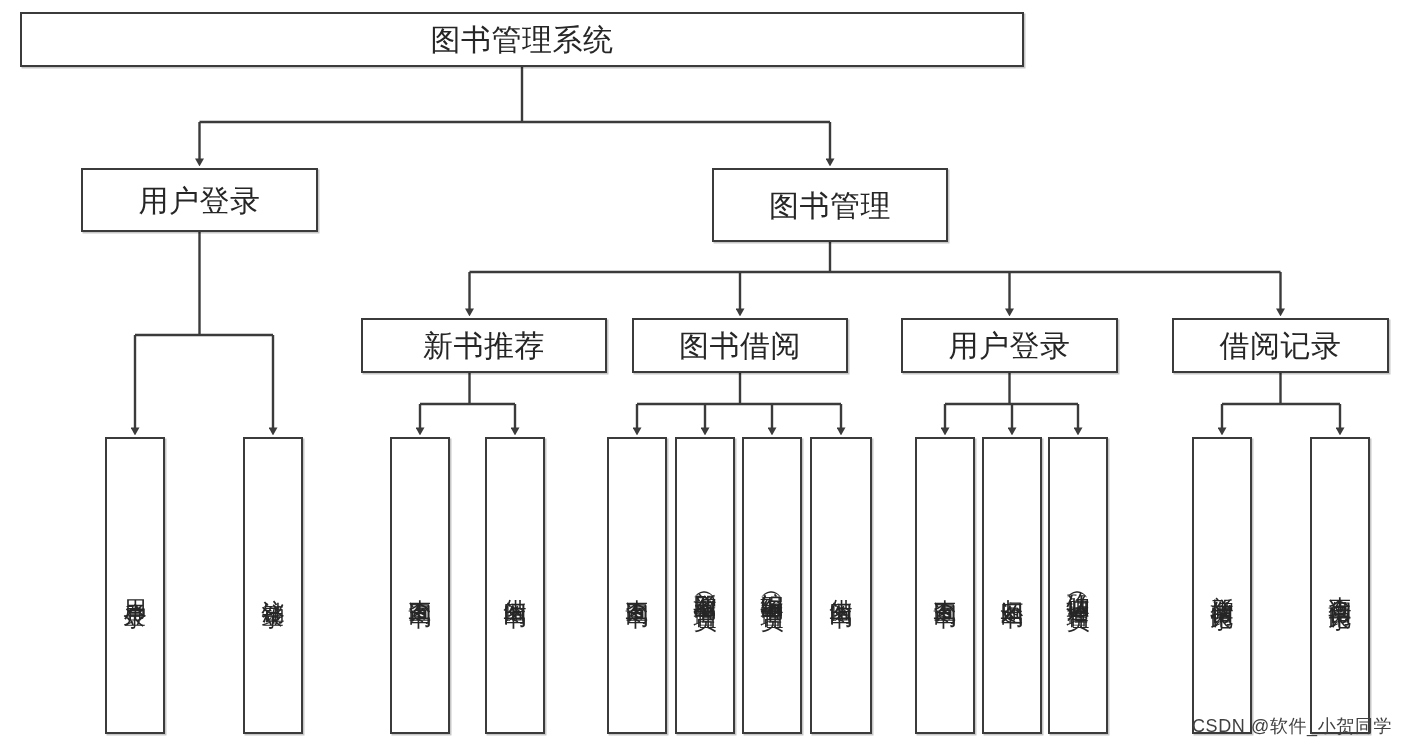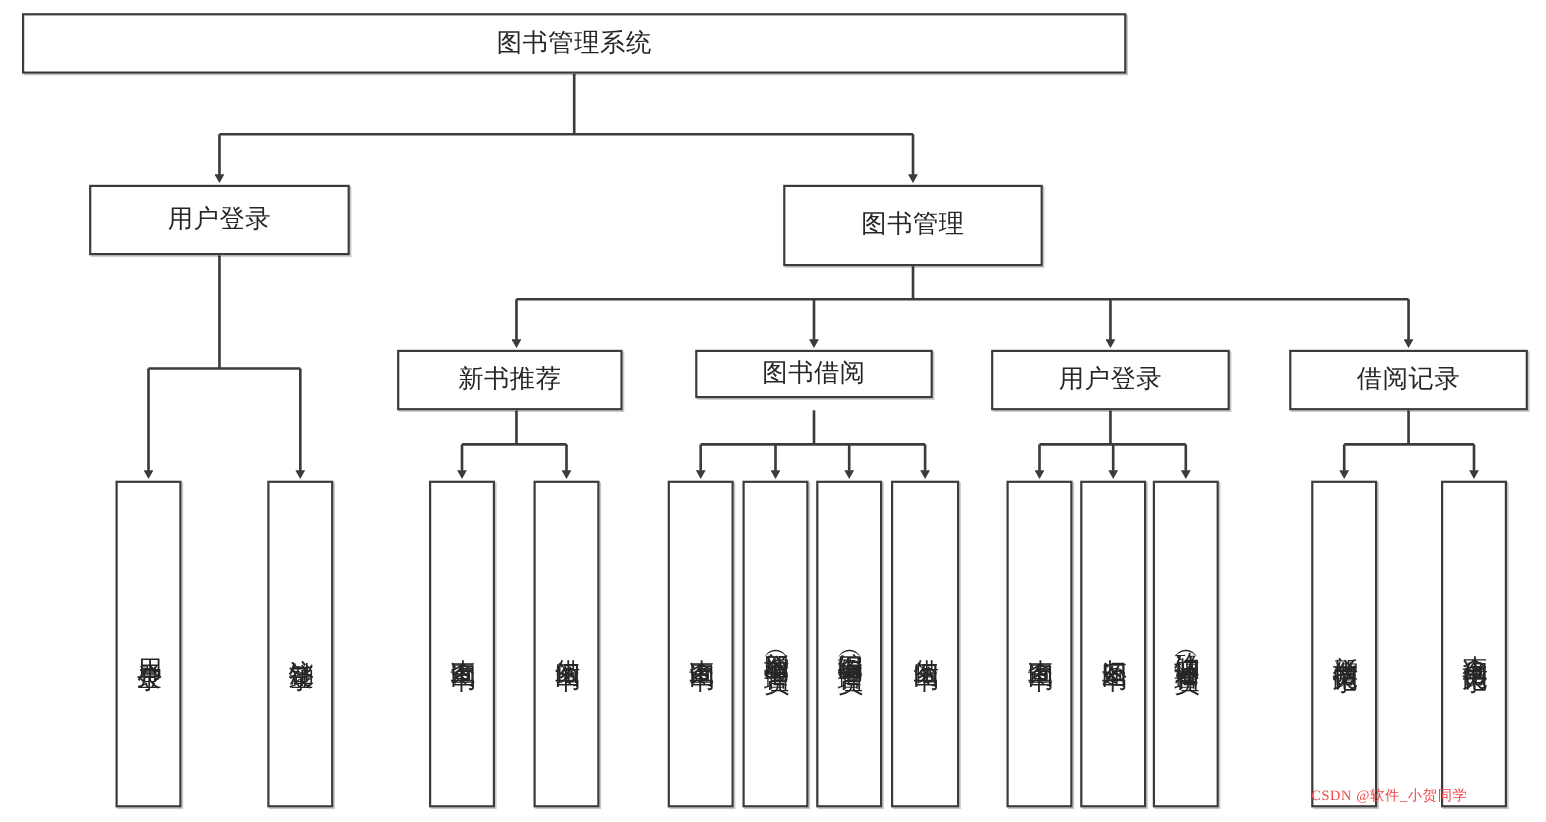--- a/index.html
+++ b/index.html
@@ -37,41 +37,41 @@
     color: #262626;
     box-shadow: 1.5px 1.5px 0 rgba(0,0,0,0.22);
   }
   .node .label {
     display: block;
     text-align: center;
     letter-spacing: 0.5px;
     white-space: nowrap;
   }
   .node.horizontal .label {
-    font-size: 23px;
+    font-size: 30px;
     line-height: 1.1;
   }
   .node.vertical {
     align-items: center;
     justify-content: center;
   }
   .node.vertical .label {
     writing-mode: vertical-rl;
     text-orientation: upright;
     font-size: 23px;
     line-height: 1.18;
     letter-spacing: 2.5px;
   }
   .watermark {
     position: absolute;
-    color: #ef4444;
-    font-size: 13px;
+    color: #404040;
+    font-size: 18px;
     letter-spacing: 0.6px;
     white-space: nowrap;
-    font-family: Liberation Serif, serif;
+    font-family: Liberation Sans, sans-serif;
   }
 </style>
 </head>
 <body>
 
 <div id="canvas">
   <svg id="edges" viewBox="0 0 1405 747">
       <defs>
         <marker id="arrowhead" markerWidth="8" markerHeight="9" refX="0.6" refY="4.5" orient="auto" markerUnits="userSpaceOnUse">
           <path d="M0,0 L8,4.5 L0,9 z" fill="#3b3b3b"></path>
@@ -114,24 +114,24 @@
   <div id="nodes">
       <div class="node horizontal" style="left: 20px; top: 12px; width: 1004px; height: 55px;">
         <span class="label">图书管理系统</span>
       </div>
       <div class="node horizontal" style="left: 81px; top: 168px; width: 237px; height: 64px;">
         <span class="label">用户登录</span>
       </div>
       <div class="node horizontal" style="left: 712px; top: 168px; width: 236px; height: 74px;">
         <span class="label">图书管理</span>
       </div>
-      <div class="node horizontal" style="left: 361px; top: 318px; width: 205px; height: 55px;">
+      <div class="node horizontal" style="left: 361px; top: 318px; width: 246px; height: 55px;">
         <span class="label">新书推荐</span>
       </div>
-      <div class="node horizontal" style="left: 632px; top: 318px; width: 216px; height: 44px;">
+      <div class="node horizontal" style="left: 632px; top: 318px; width: 216px; height: 55px;">
         <span class="label">图书借阅</span>
       </div>
       <div class="node horizontal" style="left: 901px; top: 318px; width: 217px; height: 55px;">
         <span class="label">用户登录</span>
       </div>
       <div class="node horizontal" style="left: 1172px; top: 318px; width: 217px; height: 55px;">
         <span class="label">借阅记录</span>
       </div>
       <div class="node vertical" style="left: 105px; top: 437px; width: 60px; height: 297px;">
         <span class="label">用户登录</span>

